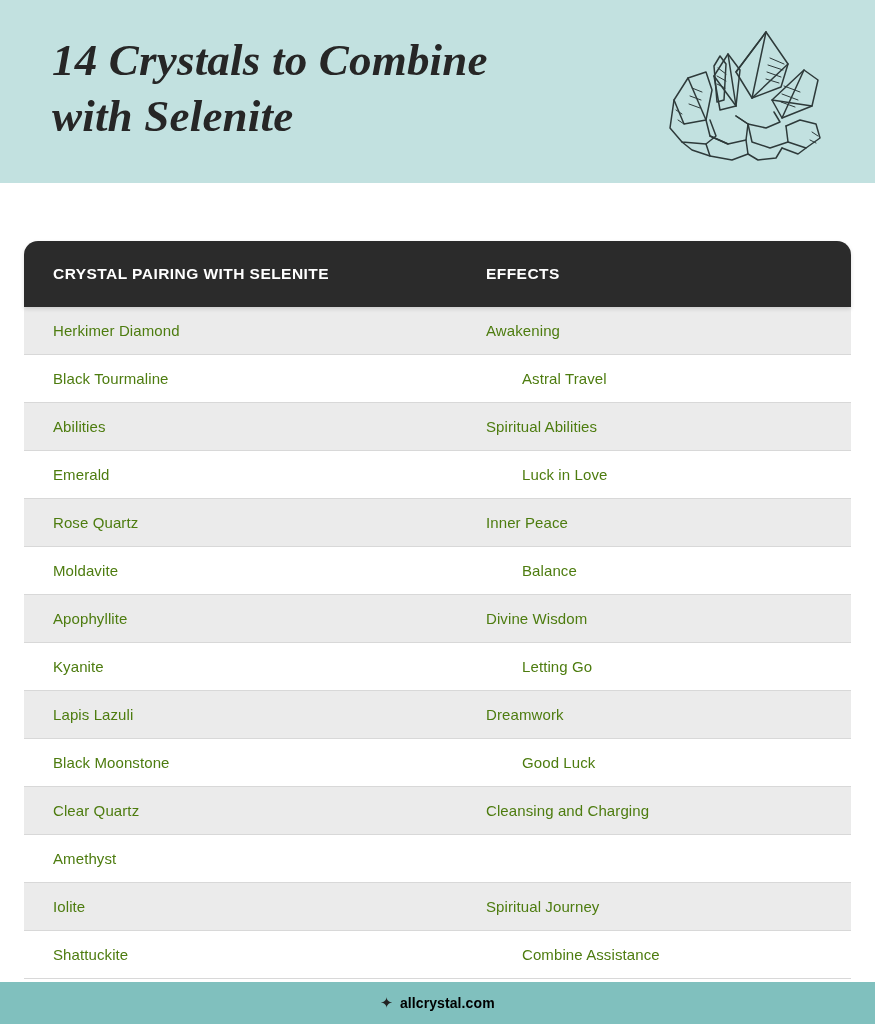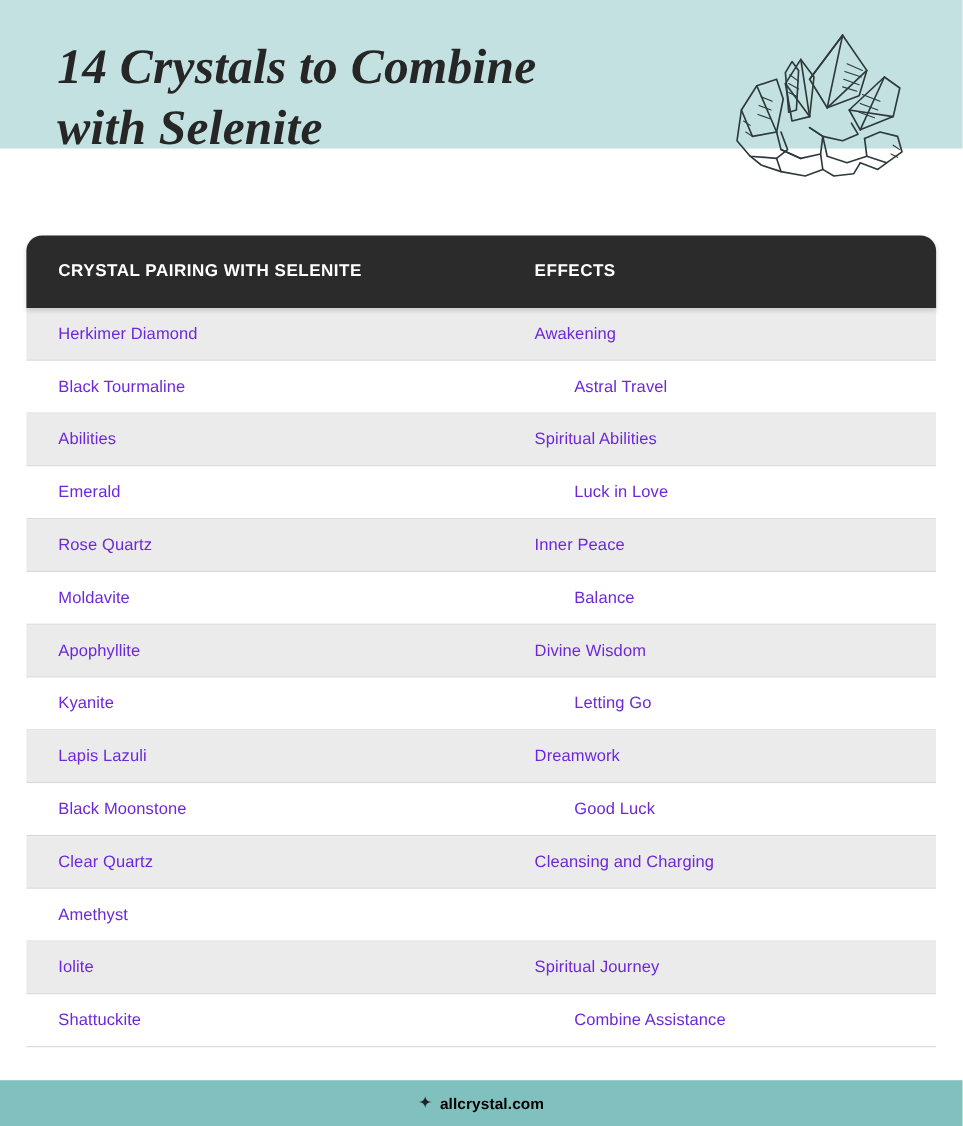--- a/index.html
+++ b/index.html
@@ -14,21 +14,21 @@
     overflow: hidden;
     position: relative;
   }
 
   
   .header-band {
     position: absolute;
     left: 0;
     top: 0;
     width: 875px;
-    height: 135px;
+    height: 183px;
     background: #c2e1e0;
     box-sizing: border-box;
   }
   .header-title {
     position: absolute;
     left: 52px;
     top: 32px;
     width: 520px;
     font-family: "Liberation Serif", "DejaVu Serif", serif;
     font-style: italic;
@@ -61,20 +61,21 @@
   }
   .table-head {
     height: 66px;
     background: #2b2b2b;
     border-radius: 14px 14px 0 0;
     display: flex;
     align-items: center;
     box-shadow: 0 2px 4px rgba(0,0,0,0.13);
     position: relative;
     z-index: 2;
+    margin-top: 27px;
   }
   .th {
     color: #ffffff;
     font-size: 15.5px;
     font-weight: bold;
     letter-spacing: 0.45px;
   }
   .col-a { width: 462px; padding-left: 29px; box-sizing: border-box; }
   .col-b { flex: 1; padding-left: 0px; box-sizing: border-box; }
 
@@ -85,21 +86,21 @@
   .row {
     height: 48px;
     display: flex;
     align-items: center;
     border-bottom: 1px solid #d8d8d8;
     box-sizing: border-box;
   }
   .row.shaded { background: #ebebeb; }
   .row.plain  { background: #ffffff; gap: 36px; }
   .cell {
-    color: #6d28d9;
+    color: #4d7c0f;
     font-size: 15px;
     letter-spacing: 0.1px;
   }
 
   
   .footer-band {
     position: absolute;
     left: 0;
     bottom: 0;
     width: 875px;

